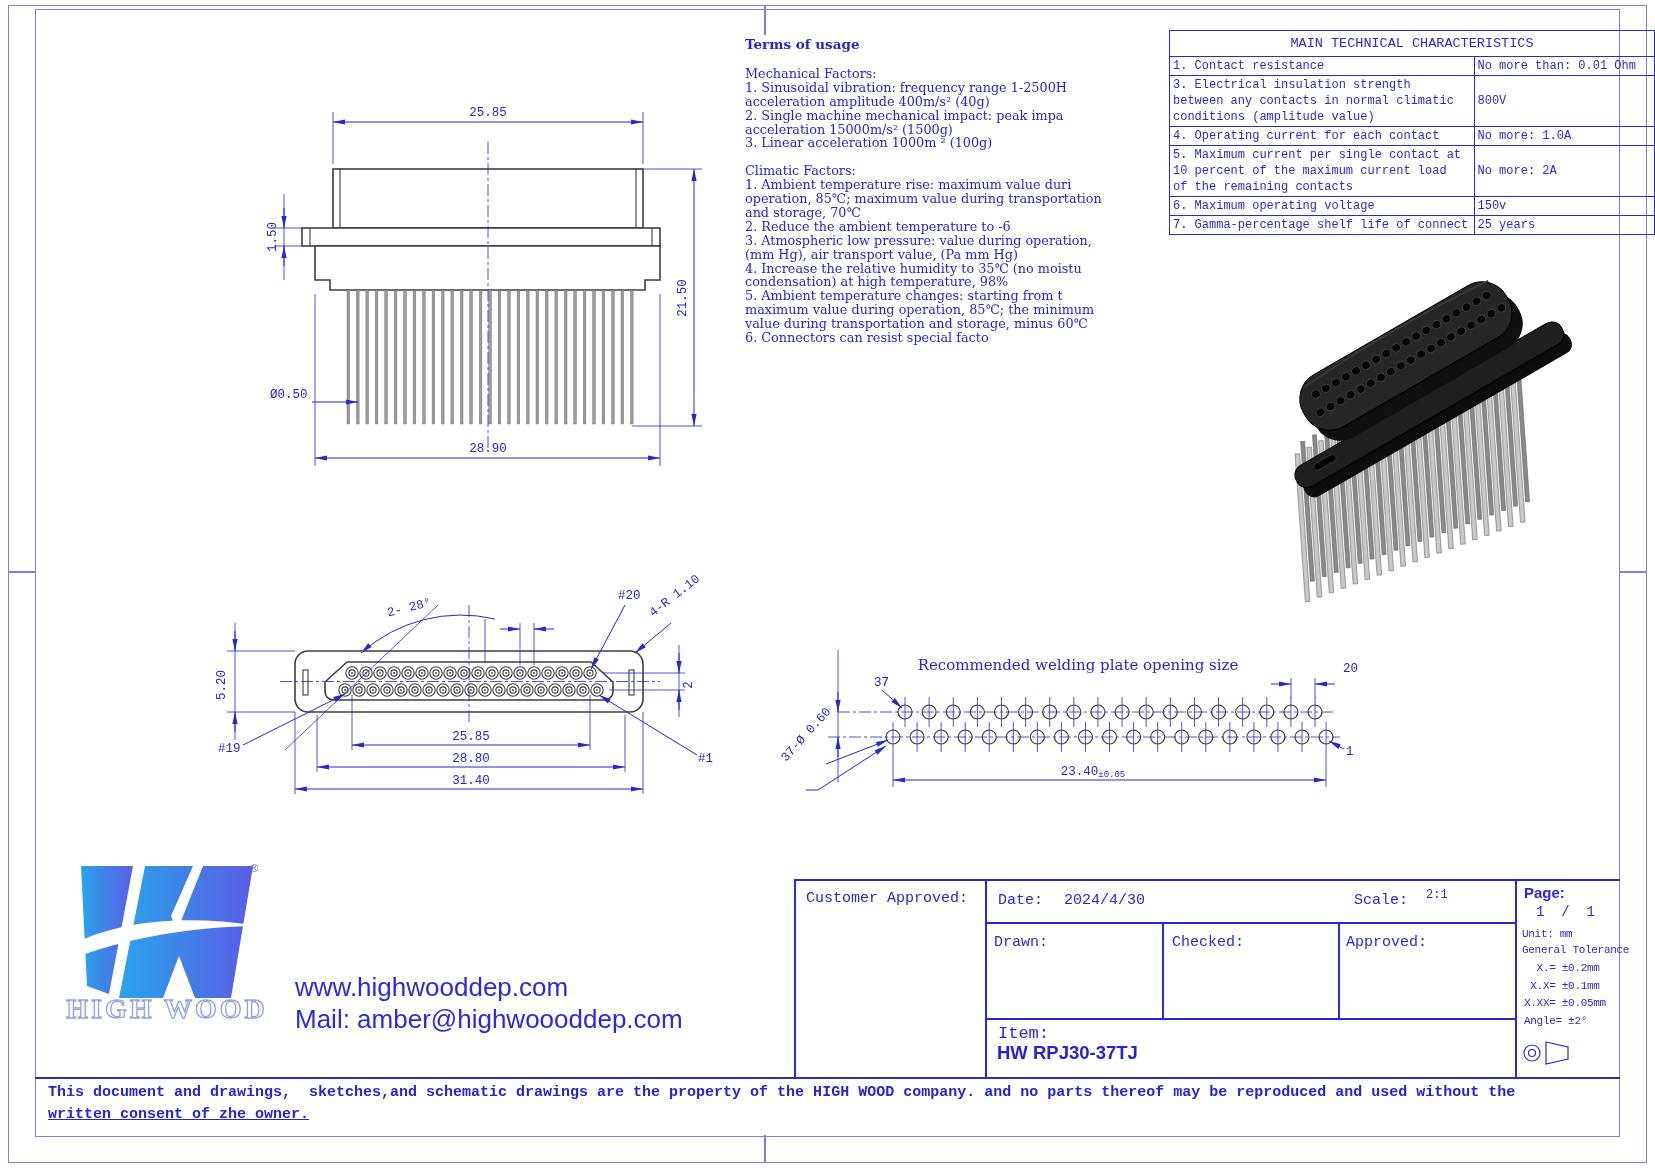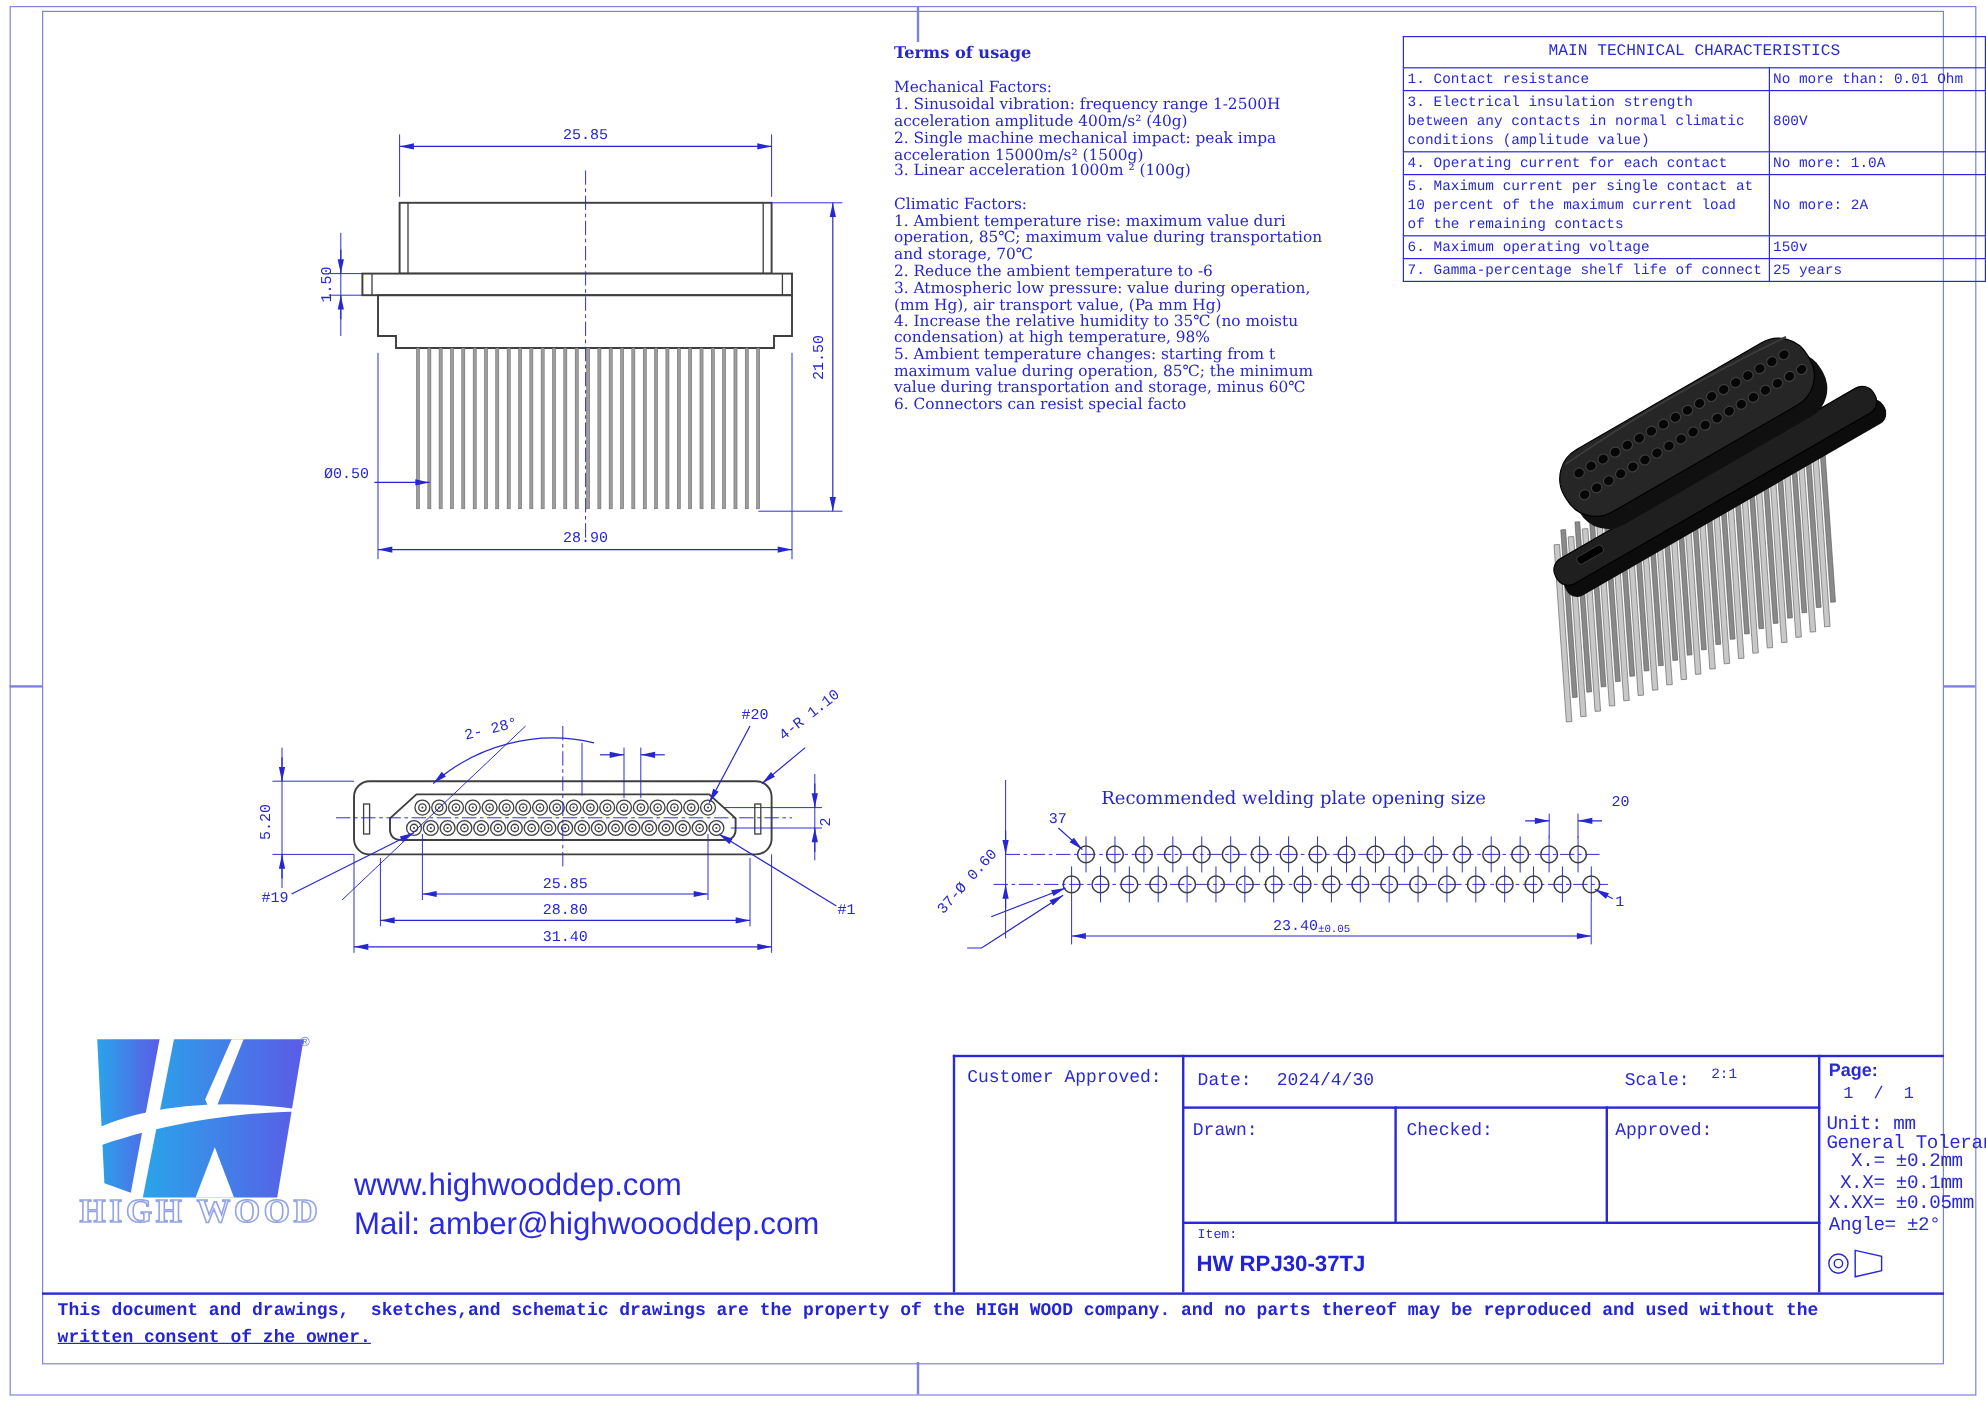--- a/index.html
+++ b/index.html
@@ -29,21 +29,21 @@
   .geo3f{fill:#3f3f3f;}
   .holec{fill:none;stroke:#3f3f3f;stroke-width:1.2;}
   .pin{fill:#9c9c9c;stroke:#5e5e5e;stroke-width:0.4;}
   .dim{stroke:#2626d2;stroke-width:1;fill:none;}
   .ext{stroke:#2626d2;stroke-width:0.8;fill:none;}
   .cl{stroke:#2626d2;stroke-width:0.8;fill:none;stroke-dasharray:12 3 3 3;}
   .dimtxt{font-family:"Liberation Mono",monospace;font-size:12.5px;fill:#2626d2;}
   .weldttl{font-family:"DejaVu Serif",serif;font-size:15px;fill:#2626cc;}
   
   .tbtxt{position:absolute;color:#2a2ad4;font-family:"Liberation Mono",monospace;font-size:15px;white-space:pre;}
-  .small{font-size:16px;letter-spacing:-0.3px;}
+  .small{font-size:11px;letter-spacing:-0.3px;}
   #item-value{font-family:"Liberation Sans",sans-serif;font-weight:bold;font-size:18.5px;color:#2222d8;}
   #page-label{font-family:"Liberation Sans",sans-serif;font-weight:bold;font-size:15px;}
   #scale-value{font-size:12px;}
   
   .urltxt{position:absolute;color:#2a2ae0;font-size:26px;font-family:"Liberation Sans",sans-serif;margin-top:24px;}
   
   .disc{position:absolute;left:48px;color:#2424d8;font-family:"Liberation Mono",monospace;
         font-weight:bold;font-size:15px;white-space:pre;}
 </style>
 </head>
@@ -604,21 +604,21 @@
   <div class="cline" style="left:1338px;top:922px;width:2px;height:98px;"></div>
 
   <div class="tbtxt" style="left:806px;top:890px;">Customer Approved:</div>
   <div class="tbtxt" style="left:998px;top:892px;">Date:</div>
   <div class="tbtxt" style="left:1064px;top:892px;">2024/4/30</div>
   <div class="tbtxt" style="left:1354px;top:892px;">Scale:</div>
   <div class="tbtxt" id="scale-value" style="left:1426px;top:888px;">2:1</div>
   <div class="tbtxt" style="left:994px;top:934px;">Drawn:</div>
   <div class="tbtxt" style="left:1172px;top:934px;">Checked:</div>
   <div class="tbtxt" style="left:1346px;top:934px;">Approved:</div>
-  <div class="tbtxt" style="left:998px;top:1024px;font-size:11px;">Item:</div>
+  <div class="tbtxt" style="left:998px;top:1024px;font-size:17px;">Item:</div>
   <div class="abs" id="item-value" style="left:997px;top:1042px;">HW RPJ30-37TJ</div>
   <div class="tbtxt" id="page-label" style="left:1524px;top:884px;">Page:</div>
   <div class="tbtxt" style="left:1536px;top:904px;font-size:14px;">1  /  1</div>
   <div class="tbtxt small" style="left:1522px;top:928px;">Unit: mm</div>
   <div class="tbtxt small" style="left:1522px;top:944px;">General Tolerance</div>
   <div class="tbtxt small" id="tol-lines" style="left:1524px;top:960px;line-height:17.5px;"><div>  X.= ±0.2mm</div><div> X.X= ±0.1mm</div><div>X.XX= ±0.05mm</div><div>Angle= ±2°</div></div>
   <svg class="abs" style="left:1520px;top:1038px;" width="52" height="30" viewBox="0 0 52 30">
     <circle cx="12" cy="15" r="8" fill="none" stroke="#2a2ad4" stroke-width="1.2"></circle>
     <circle cx="12" cy="15" r="3.5" fill="none" stroke="#2a2ad4" stroke-width="1.2"></circle>
     <polygon points="26,4 48,9 48,21 26,26" fill="none" stroke="#2a2ad4" stroke-width="1.2"></polygon>

